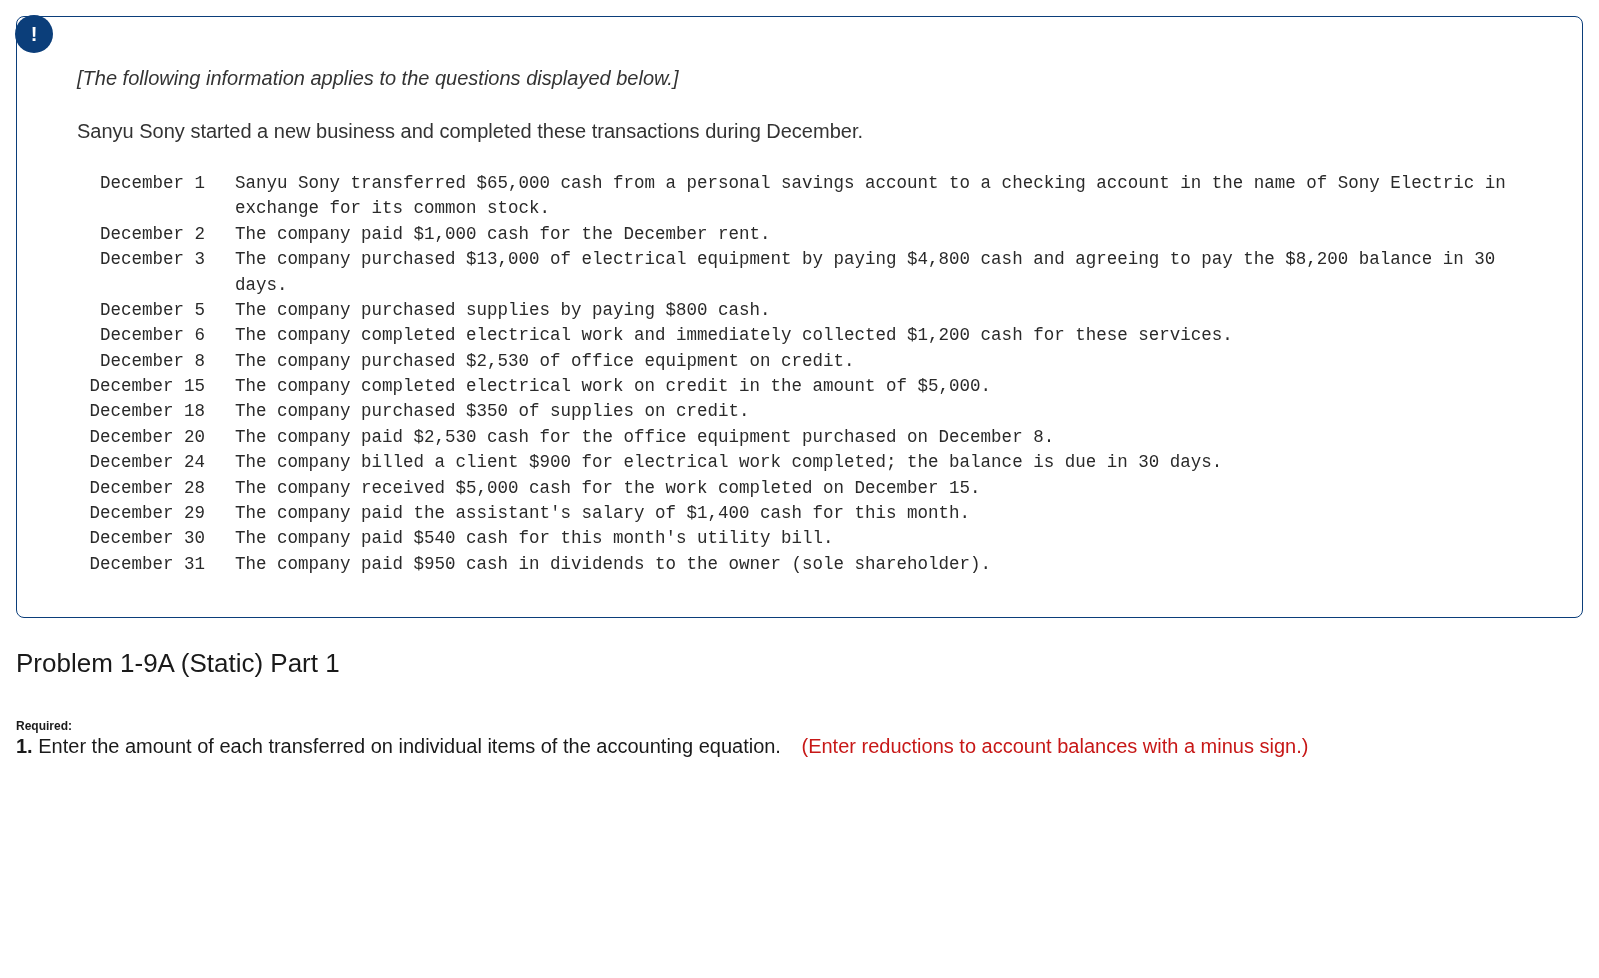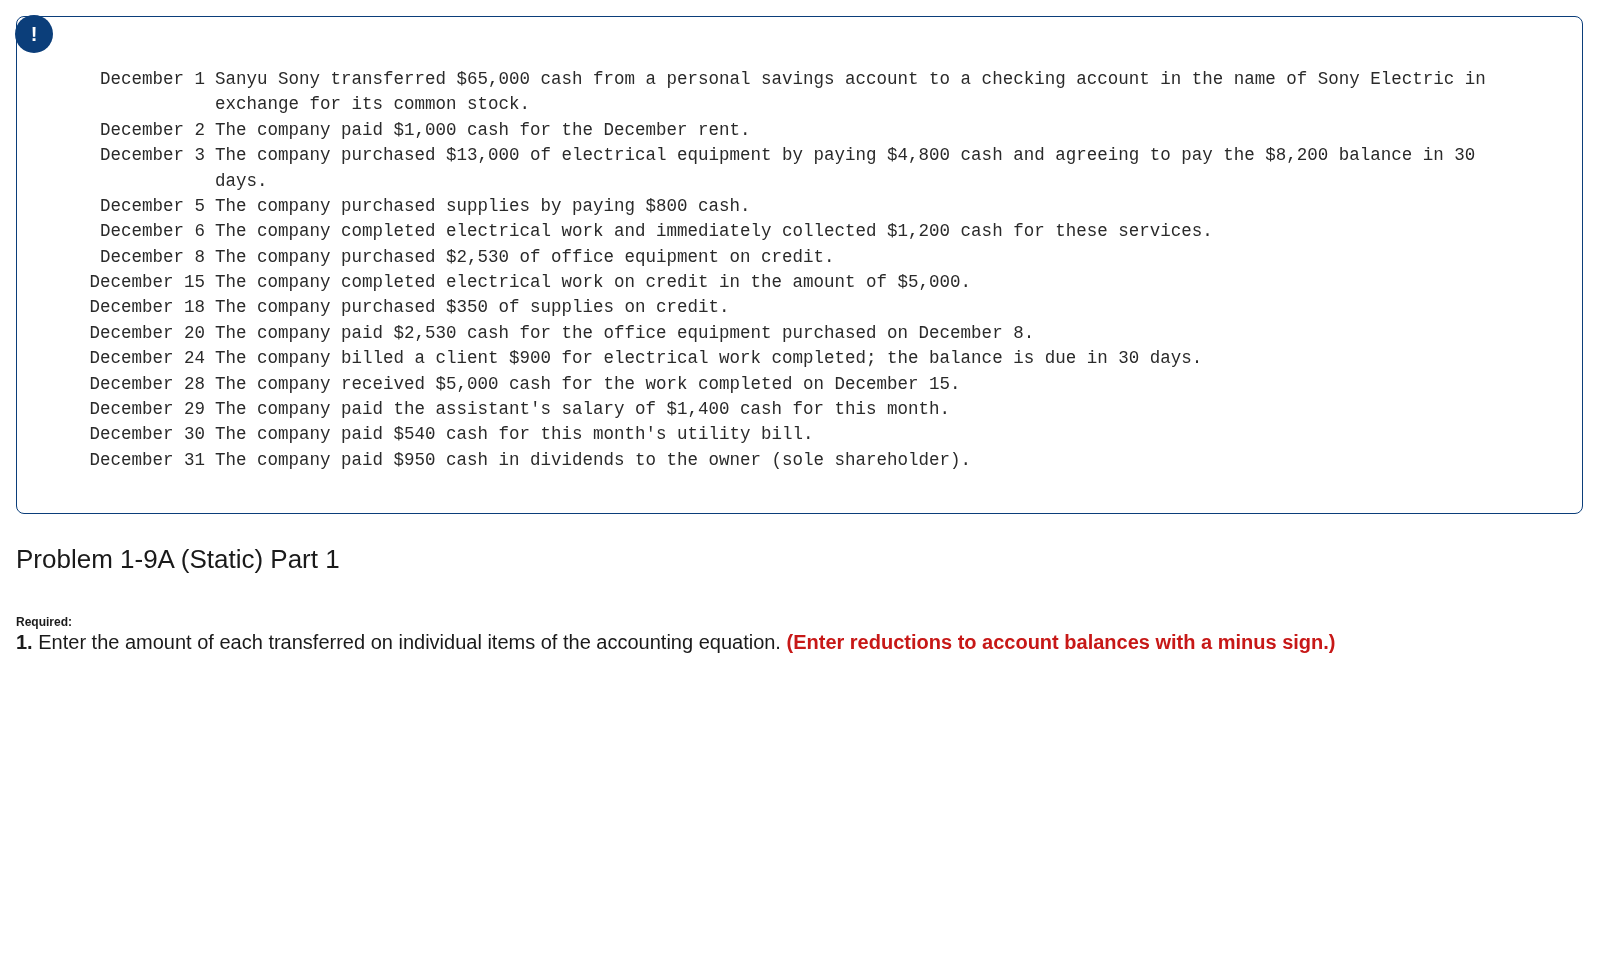--- a/index.html
+++ b/index.html
@@ -56,20 +56,21 @@
   }
   .txn-table {
     font-family: "Courier New", Courier, monospace;
     font-size: 17.5px;
     line-height: 1.45;
     white-space: pre;
     color: #2a2a2a;
   }
   .txn-row {
     display: flex;
+    gap: 20px;
   }
   .txn-date {
     width: 128px;
     text-align: right;
     padding-right: 10px;
     flex-shrink: 0;
   }
   .txn-desc {
     white-space: pre-wrap;
     flex: 1;
@@ -85,30 +86,33 @@
     font-size: 12px;
     color: #1a1a1a;
   }
   .req-text {
     font-size: 20px;
     color: #1a1a1a;
     line-height: 1.35;
   }
   .red-bold {
     color: #c71817;
-    font-weight: 700;
+    font-weight: 400;
+    margin-left: 15px;
   }
 </style>
 </head>
 <body>
 
 <div class="info-box">
   <div class="badge">
     <span>!</span>
   </div>
+  <div class="note">[The following information applies to the questions displayed below.]</div>
+  <div class="lead">Sanyu Sony started a new business and completed these transactions during December.</div>
   <div class="txn-table" id="txn-table"><div class="txn-row"><div class="txn-date">December 1</div><div class="txn-desc">Sanyu Sony transferred $65,000 cash from a personal savings account to a checking account in the name of Sony Electric in exchange for its common stock.</div></div><div class="txn-row"><div class="txn-date">December 2</div><div class="txn-desc">The company paid $1,000 cash for the December rent.</div></div><div class="txn-row"><div class="txn-date">December 3</div><div class="txn-desc">The company purchased $13,000 of electrical equipment by paying $4,800 cash and agreeing to pay the $8,200 balance in 30 days.</div></div><div class="txn-row"><div class="txn-date">December 5</div><div class="txn-desc">The company purchased supplies by paying $800 cash.</div></div><div class="txn-row"><div class="txn-date">December 6</div><div class="txn-desc">The company completed electrical work and immediately collected $1,200 cash for these services.</div></div><div class="txn-row"><div class="txn-date">December 8</div><div class="txn-desc">The company purchased $2,530 of office equipment on credit.</div></div><div class="txn-row"><div class="txn-date">December 15</div><div class="txn-desc">The company completed electrical work on credit in the amount of $5,000.</div></div><div class="txn-row"><div class="txn-date">December 18</div><div class="txn-desc">The company purchased $350 of supplies on credit.</div></div><div class="txn-row"><div class="txn-date">December 20</div><div class="txn-desc">The company paid $2,530 cash for the office equipment purchased on December 8.</div></div><div class="txn-row"><div class="txn-date">December 24</div><div class="txn-desc">The company billed a client $900 for electrical work completed; the balance is due in 30 days.</div></div><div class="txn-row"><div class="txn-date">December 28</div><div class="txn-desc">The company received $5,000 cash for the work completed on December 15.</div></div><div class="txn-row"><div class="txn-date">December 29</div><div class="txn-desc">The company paid the assistant's salary of $1,400 cash for this month.</div></div><div class="txn-row"><div class="txn-date">December 30</div><div class="txn-desc">The company paid $540 cash for this month's utility bill.</div></div><div class="txn-row"><div class="txn-date">December 31</div><div class="txn-desc">The company paid $950 cash in dividends to the owner (sole shareholder).</div></div></div>
 </div>
 
 <div class="part-title">Problem 1-9A (Static) Part 1</div>
 
 <div>
   <div class="req-label">Required:</div>
   <div class="req-text">
     <span style="font-weight:700">1.</span><span> Enter the amount of each transferred on individual items of the accounting equation. </span><span class="red-bold">(Enter reductions to account balances with a minus sign.)</span>
   </div>

